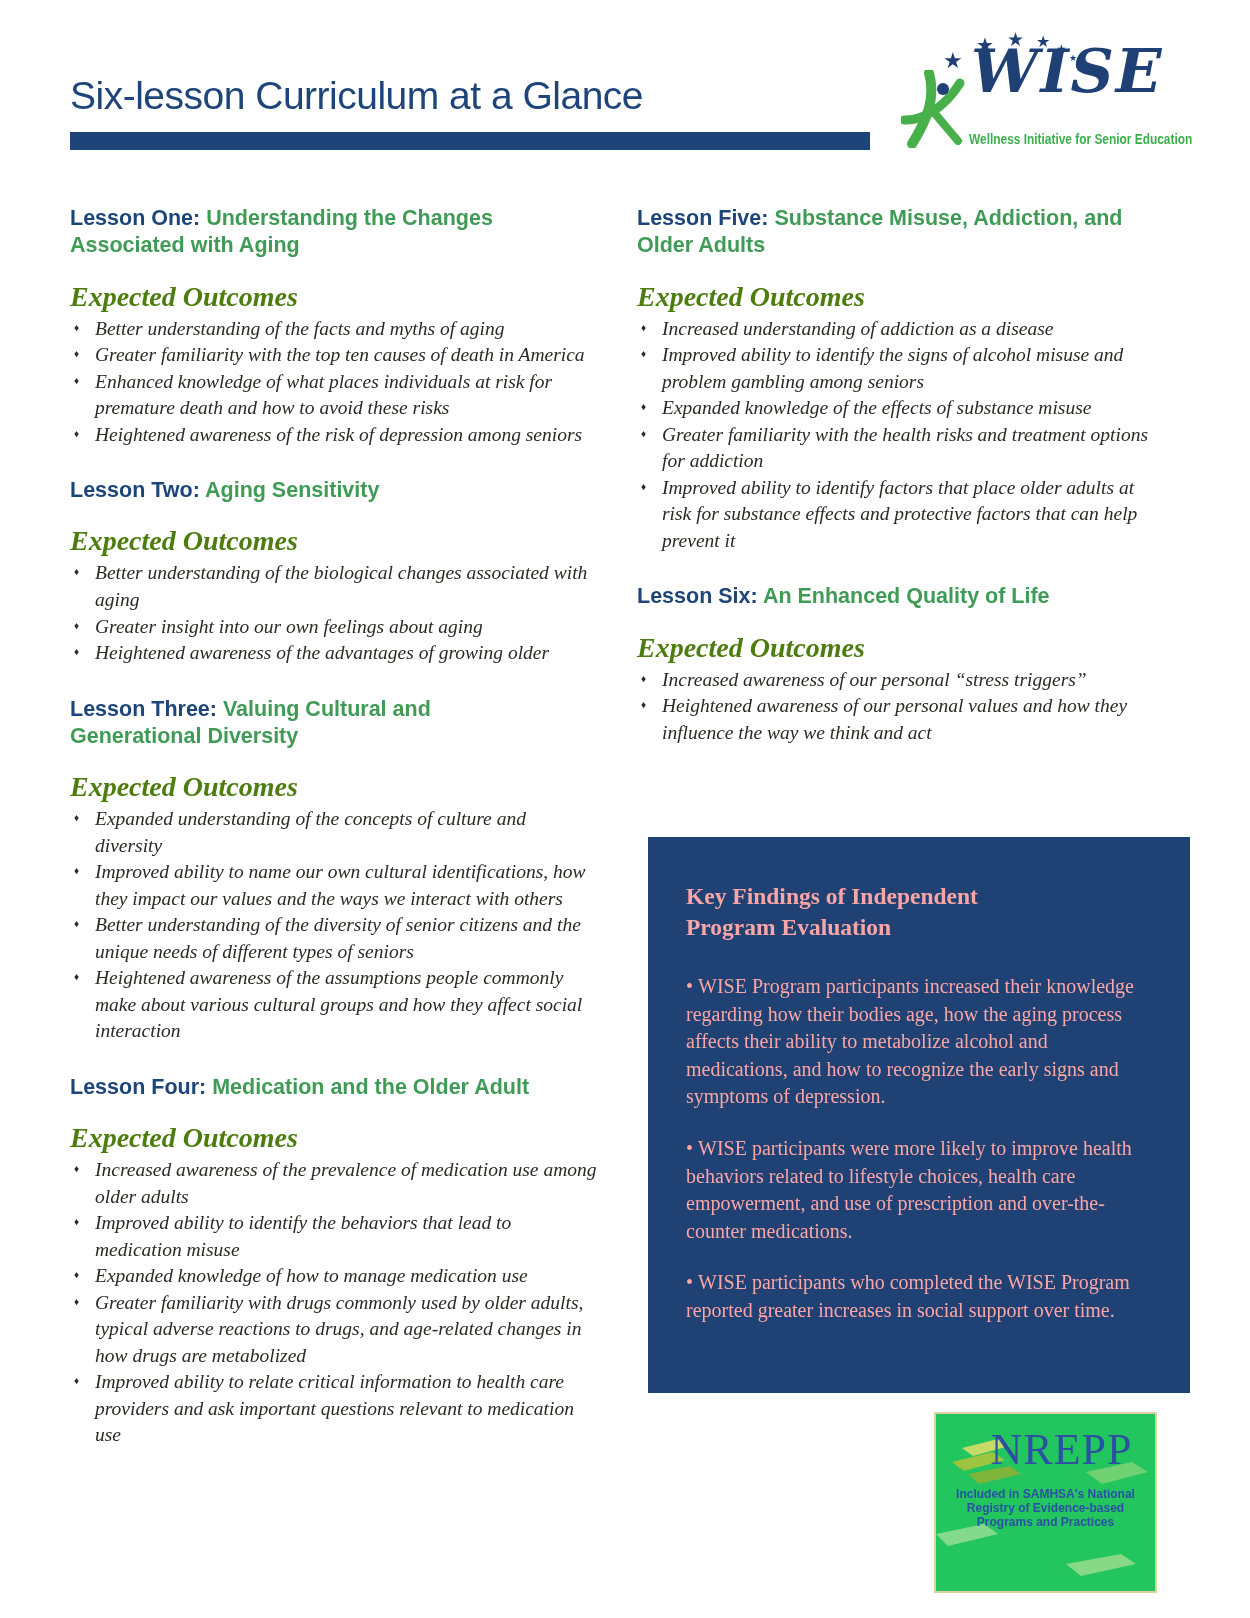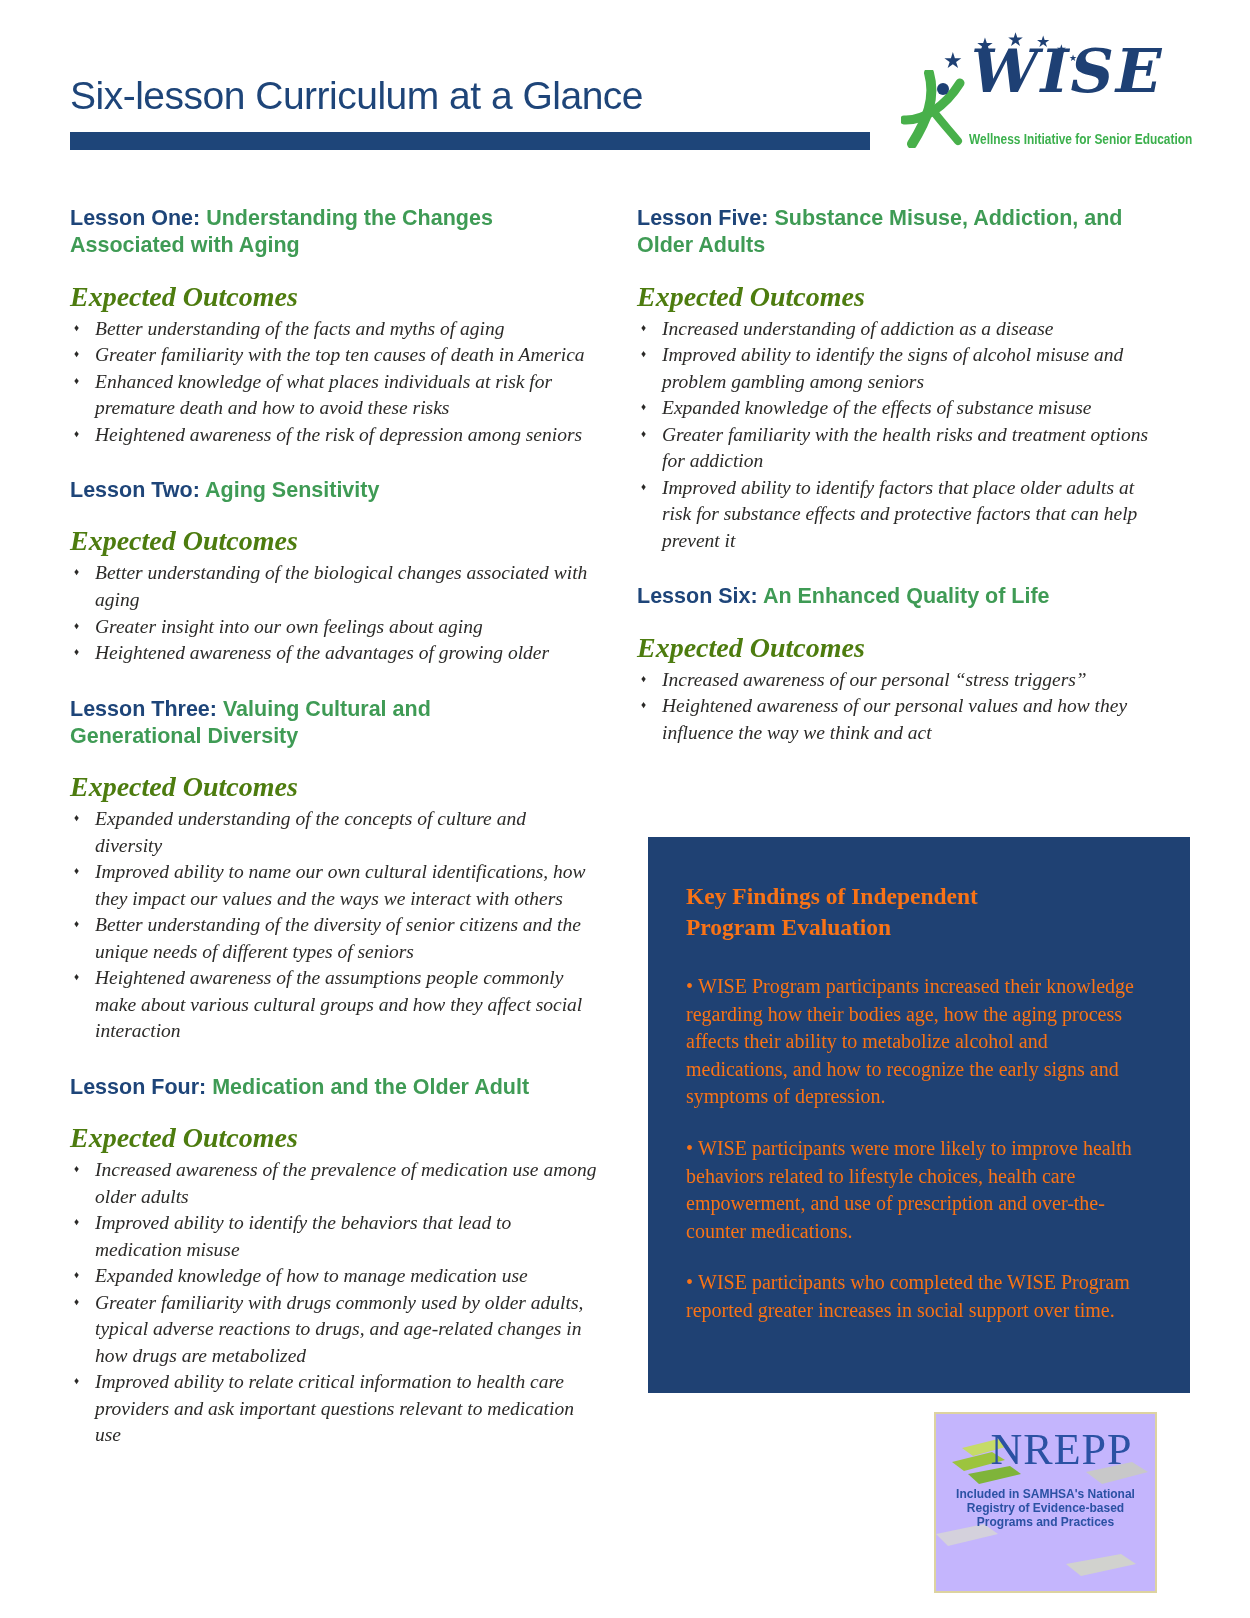--- a/index.html
+++ b/index.html
@@ -49,33 +49,33 @@
     color:#4d7c0f; margin:0 0 3px 0;
   }
   ul.outcomes { list-style:none; margin:0; padding:0; font-size:19.5px; line-height:1.36;font-style:italic; }
   ul.outcomes li { position:relative; padding-left:25px; }
   ul.outcomes li::before {
     content:"♦"; position:absolute; left:4px; top:5px; font-size:10px; color:#2b2a28;
   }
   
   .panel {
     position:absolute; left:648px; top:837px; width:542px; height:556px;
-    background:#1f4173; color:#f97316; box-sizing:border-box;
+    background:#1f4173; color:#fca5a5; box-sizing:border-box;
     padding:44px 38px 0 38px;
   }
   .panel-head {
     font-family:"Liberation Serif", serif; font-weight:bold;
     font-size:23.5px; line-height:1.32; margin:0 0 30px 0; max-width:345px;
   }
   .panel p { font-size:20px; line-height:1.38; margin:0 0 24px 0; }
   .panel p::before { content:"\2022\00a0 "; }
   
   .nrepp {
     position:absolute; left:934px; top:1412px; width:223px; height:181px;
-    background:#c4b5fd; border:2px solid #ddd3a0; box-sizing:border-box;
+    background:#22c55e; border:2px solid #ddd3a0; box-sizing:border-box;
     text-align:center; overflow:hidden;
   }
   .nrepp-leaves { position:absolute; left:0; top:0; }
   .nrepp-word {
     position:relative; margin-top:14px; padding-left:32px;
     font-family:"Liberation Serif", serif; font-size:44px; color:#2b51a3;
     letter-spacing:1px; line-height:1;
   }
   .nrepp-caption {
     position:relative; margin:16px auto 0; width:200px;

